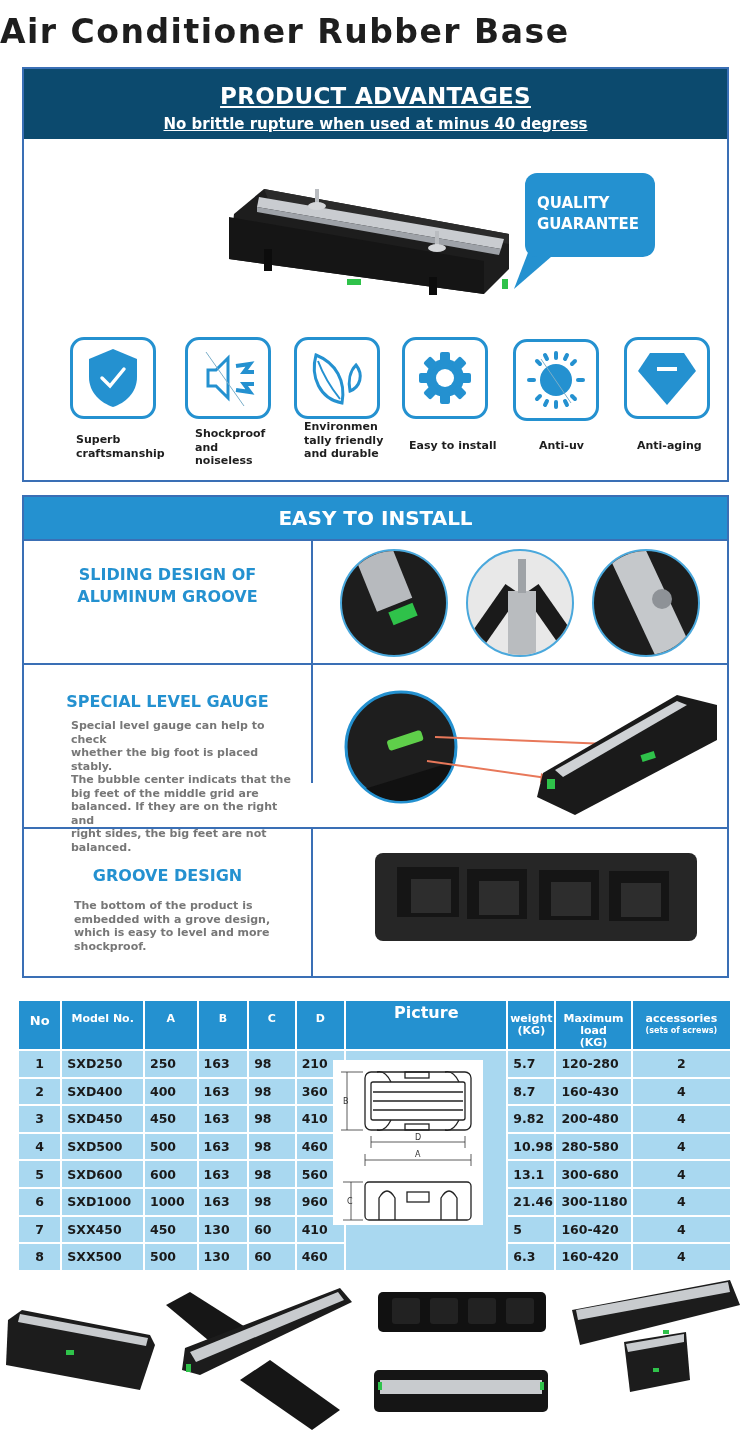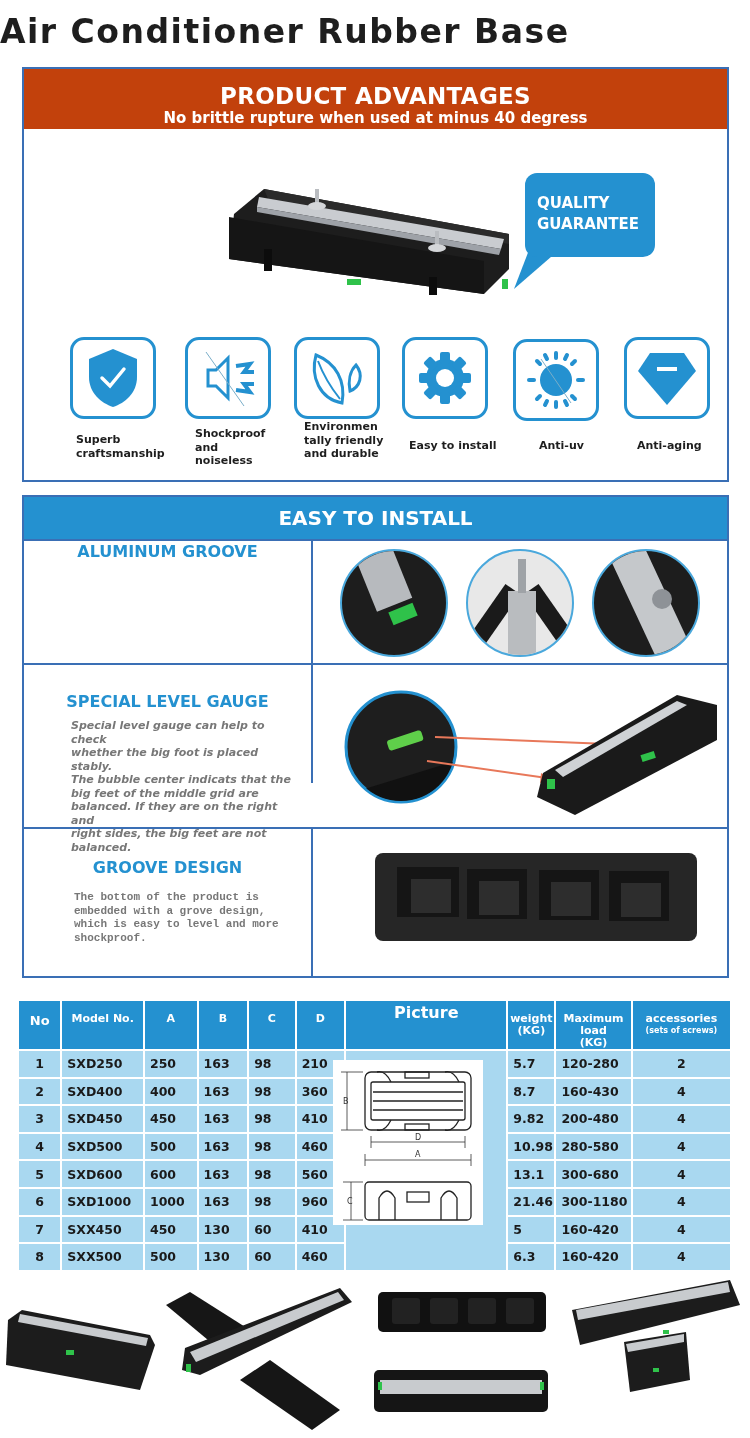--- a/index.html
+++ b/index.html
@@ -3,23 +3,23 @@
 <meta charset="utf-8">
 <style>
   * { box-sizing: border-box; margin: 0; padding: 0; }
   html, body { width: 750px; background: #ffffff; }
   body { font-family: "DejaVu Sans", "Liberation Sans", sans-serif; color: #222; position: relative; height: 1438px; overflow: hidden; }
 
   .page-title { position: absolute; left: 0; top: 12px; width: 750px; font-size: 33px; font-weight: bold; color: #1e1e1e; letter-spacing: 1.5px; font-family: "DejaVu Sans", sans-serif; }
 
   
   .adv { position: absolute; left: 22px; top: 67px; width: 707px; height: 415px; border: 2px solid #3a6fb5; background: #fff; }
-  .adv-head { height: 60px; background: #c2410c; text-align: center; color: #fff; }
+  .adv-head { height: 70px; background: #0c4a6e; text-align: center; color: #fff; text-decoration: underline; }
   .adv-head .h { font-size: 23px; font-weight: bold; padding-top: 14px; letter-spacing: 0.3px; }
-  .adv-head .s { font-size: 15px; font-weight: bold; }
+  .adv-head .s { font-size: 15px; font-weight: bold; margin-top: 6px; }
 
   .hero { position: absolute; left: 185px; top: 110px; width: 310px; height: 140px; }
   .bubble { position: absolute; left: 501px; top: 105px; width: 130px; height: 84px; background: #2491d0; border-radius: 12px; color: #fff; font-weight: bold; font-size: 15px; line-height: 21px; padding: 20px 0 0 12px; }
   .icon-box { position: absolute; width: 86px; height: 82px; border: 3px solid #2491d0; border-radius: 14px; display: flex; align-items: center; justify-content: center; }
   .icon-label { position: absolute; font-size: 11px; font-weight: bold; color: #1e1e1e; line-height: 13.5px; }
 
   
   .inst { position: absolute; left: 22px; top: 495px; width: 707px; height: 483px; border: 2px solid #3a6fb5; }
   .inst-head { height: 42px; background: #2491d0; color: #fff; text-align: center; font-size: 20px; font-weight: bold; line-height: 42px; }
   .row { position: absolute; left: 0; width: 703px; border-top: 2px solid #3a6fb5; }
@@ -149,20 +149,21 @@
     <div class="icon-label" style="left:515px;top:370px;">Anti-uv</div>
     <div class="icon-label" style="left:613px;top:370px;">Anti-aging</div>
   </div>
 </div>
 
 <div class="inst">
   <div class="inst-head">EASY TO INSTALL</div>
 
   <div class="row" style="top:42px;height:124px;">
     <div class="left">
+      <div class="rt" style="margin-top:23px;">SLIDING DESIGN OF</div>
       <div class="rt">ALUMINUM GROOVE</div>
     </div>
     <div class="right">
       <div class="circ" style="left:25px;top:8px;width:108px;height:108px;background:#1d1d1d;">
         <div style="position:absolute;left:22px;top:-6px;width:38px;height:62px;background:#b7babe;transform:rotate(-22deg);"></div>
         <div style="position:absolute;left:48px;top:56px;width:26px;height:14px;background:#2fc24a;transform:rotate(-22deg);"></div>
       </div>
       <div class="circ" style="left:151px;top:8px;width:108px;height:108px;background:#e8e8e8;">
         <div style="position:absolute;left:10px;top:30px;width:18px;height:90px;background:#1a1a1a;transform:rotate(35deg);"></div>
         <div style="position:absolute;left:80px;top:30px;width:18px;height:90px;background:#1a1a1a;transform:rotate(-35deg);"></div>
@@ -172,21 +173,21 @@
       <div class="circ" style="left:277px;top:8px;width:108px;height:108px;background:#1d1d1d;">
         <div style="position:absolute;left:40px;top:-10px;width:36px;height:130px;background:#c5c8cb;transform:rotate(-25deg);"></div>
         <div style="position:absolute;left:58px;top:38px;width:20px;height:20px;border-radius:50%;background:#8e9297;"></div>
       </div>
     </div>
   </div>
 
   <div class="row" style="top:166px;height:120px;">
     <div class="left">
       <div class="rt" style="margin-top:26px;">SPECIAL LEVEL GAUGE</div>
-      <div class="rd" style="margin:6px 8px 0 47px;font-style:italic;">
+      <div class="rd" style="margin:6px 8px 0 47px;">
         <div>Special level gauge can help to check</div>
         <div>whether the big foot is placed stably.</div>
         <div>The bubble center indicats that the</div>
         <div>big feet of the middle grid are</div>
         <div>balanced. If they are on the right and</div>
         <div>right sides, the big feet are not</div>
         <div>balanced.</div>
       </div>
     </div>
     <div class="right">
@@ -208,22 +209,22 @@
         <polygon points="228,108 362,30 402,40 402,75 260,150 222,132" fill="#1a1a1a"></polygon>
         <polygon points="240,105 362,36 372,40 248,112" fill="#cfd2d5"></polygon>
         <rect x="326" y="88" width="14" height="7" fill="#2fc24a" transform="rotate(-18 333 91)"></rect>
         <rect x="232" y="114" width="8" height="10" fill="#2fc24a"></rect>
       </svg>
     </div>
   </div>
 
   <div class="row" style="top:330px;height:149px;">
     <div class="left">
-      <div class="rt" style="margin-top:28px;">GROOVE DESIGN</div>
-      <div class="rd" style="margin:12px 0 4px 50px;font-family:Liberation Mono, monospace;">
+      <div class="rt" style="margin-top:36px;">GROOVE DESIGN</div>
+      <div class="rd" style="margin:12px 0 4px 50px;">
         <div>The bottom of the product is</div>
         <div>embedded with a grove design,</div>
         <div>which is easy to level and more</div>
         <div>shockproof.</div>
       </div>
     </div>
     <div class="right">
       <svg width="412" height="149" viewBox="0 0 412 149">
         <rect x="60" y="24" width="322" height="88" rx="8" fill="#262626"></rect>
         <rect x="82" y="38" width="62" height="50" fill="#151515"></rect>

